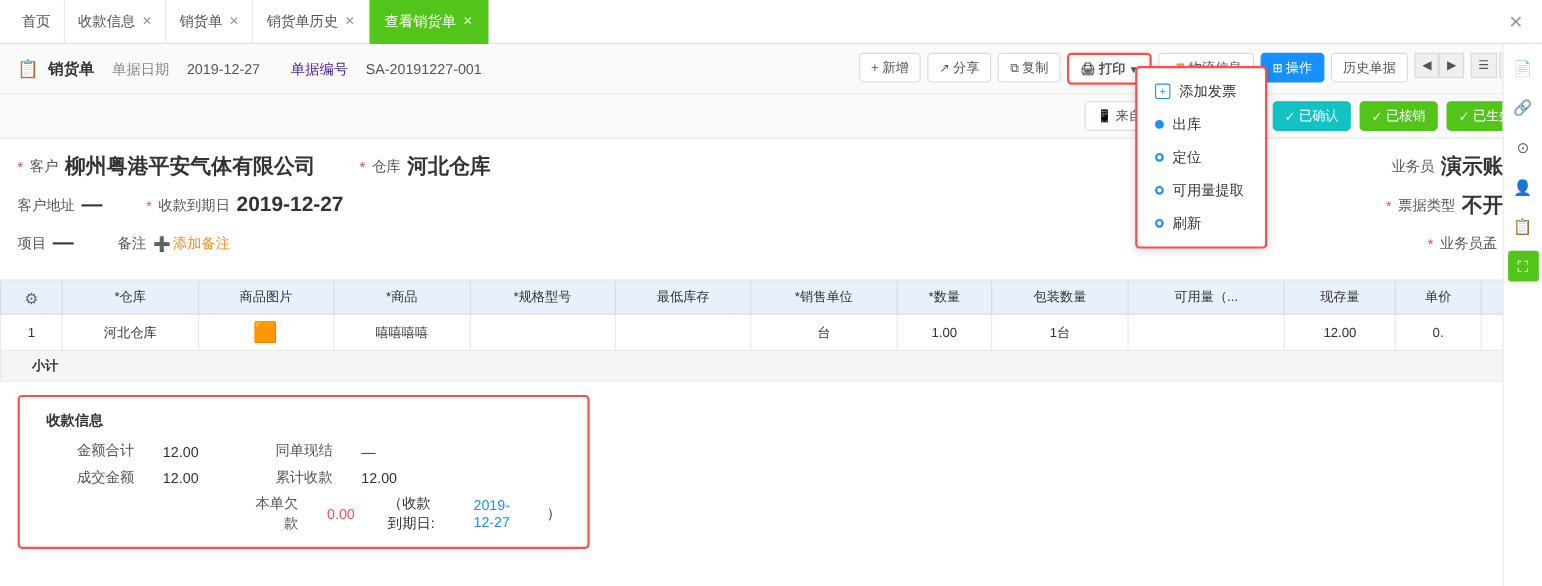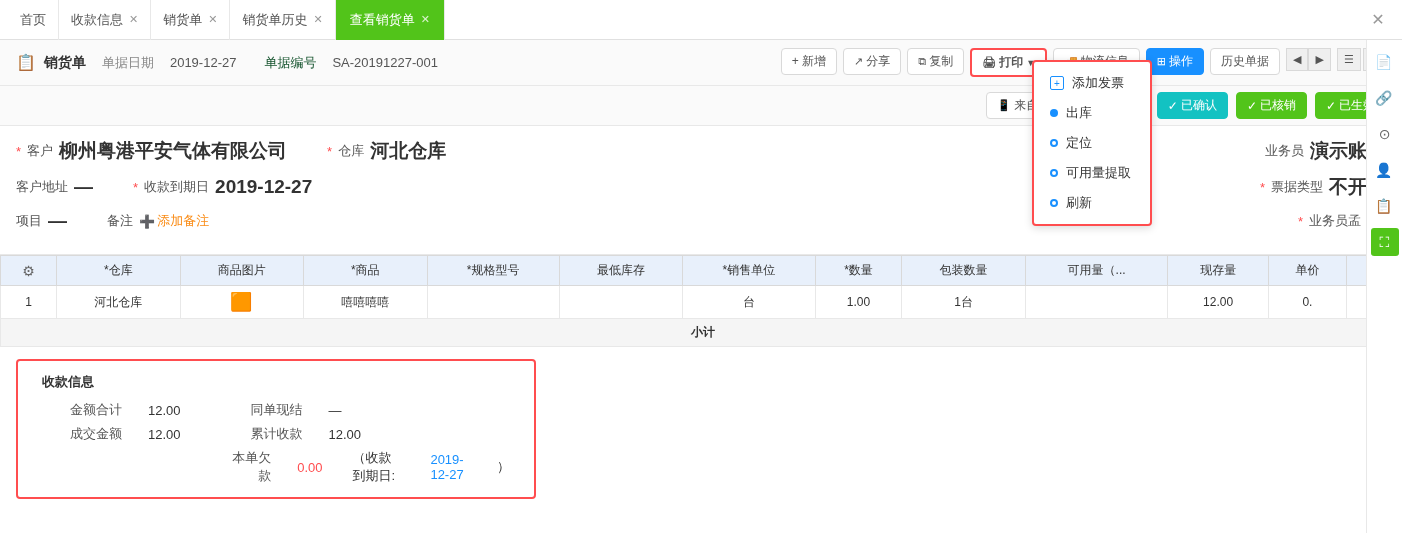--- a/index.html
+++ b/index.html
@@ -113,21 +113,21 @@
   <div class="main">
 
     <div class="doc-header">
       <div class="doc-title">
         <span class="doc-title-icon">📋</span>
         <span>销货单</span>
       </div>
       <div class="doc-meta">
         <span style="color:#888;">单据日期</span>
         <span>2019-12-27</span>
-        <span style="color:#14532d; margin-left:12px;">单据编号</span>
+        <span style="color:#4c1d95; margin-left:12px;">单据编号</span>
         <span>SA-20191227-001</span>
       </div>
       <div class="header-actions">
         <button class="action-btn">
           <span>+ 新增</span>
         </button>
         <button class="action-btn">
           <span style="font-size:11px;">↗</span>
           <span>分享</span>
         </button>
@@ -268,21 +268,21 @@
             <td></td>
             <td>台</td>
             <td>1.00</td>
             <td>1台</td>
             <td></td>
             <td>12.00</td>
             <td>0.</td>
             <td></td>
           </tr>
           <tr class="subtotal-row">
-            <td colspan="13" style="text-align:center; padding-left:12px;">小计</td>
+            <td colspan="13" style="text-align:left; padding-left:28px;">小计</td>
           </tr>
         </tbody>
       </table>
 
       <div class="bottom-section">
         <div class="info-box">
           <div class="info-box-title">收款信息</div>
           <div class="info-grid">
             <div class="info-row">
               <span class="info-label">金额合计</span>

